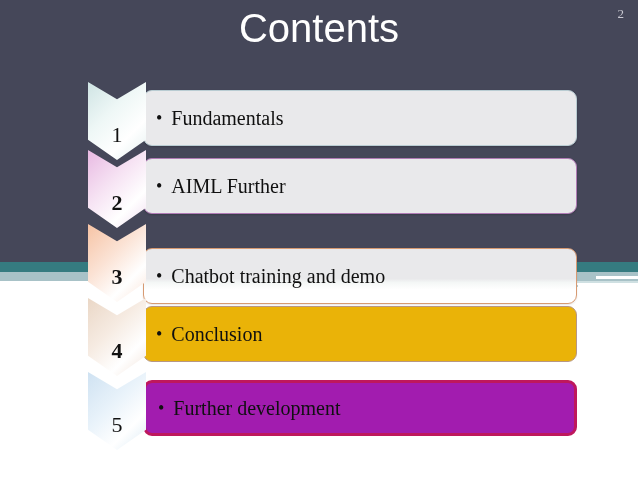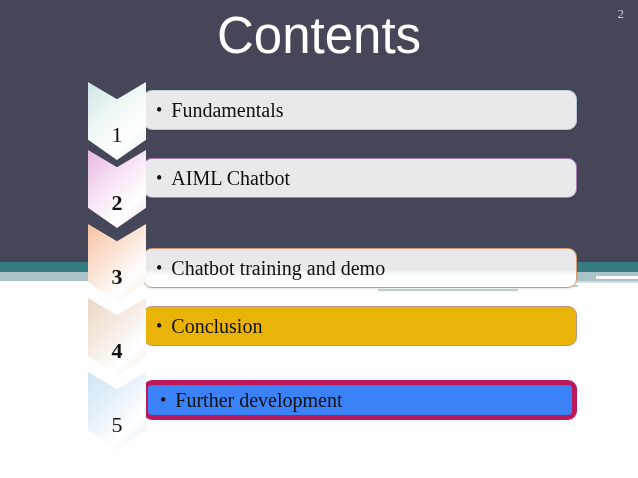--- a/index.html
+++ b/index.html
@@ -64,35 +64,35 @@
   }
 
   
   .title {
     position: absolute;
     left: 0; top: 6px;
     width: 638px;
     text-align: center;
     color: #ffffff;
     font-family: "Liberation Sans", sans-serif;
-    font-size: 51px;
+    font-size: 40px;
     font-weight: 400;
     letter-spacing: 0px;
   }
 
   
   .row {
     position: absolute;
     left: 0;
   }
   .bar {
     position: absolute;
     left: 143px;
     width: 434px;
-    height: 40px;
+    height: 56px;
     border-radius: 9px;
     box-sizing: border-box;
   }
   .bar-label {
     position: absolute;
     left: 12px;
     top: 50%;
     transform: translateY(-50%);
     font-size: 20px;
     color: #101010;
@@ -156,22 +156,22 @@
   .bar-3 {
     background: linear-gradient(to bottom, #e9e9eb 0%, #e9e9eb 55%, #f4f7f6 62%, #ffffff 75%, #ffffff 100%);
     border: 1px solid #d79a72;
     box-shadow: 0 1px 2px rgba(0,0,0,.10);
   }
   .bar-4 {
     background: #eab308;
     border: 1px solid #b79784;
   }
   .bar-5 {
-    background: #3b82f6;
-    border: 5px solid #be185d;
+    background: #a21caf;
+    border: 3px solid #be185d;
   }
 
   
   .chev-1 .chev-inner {
     background: linear-gradient(135deg, #cfe4e4 0%, #eef7f6 38%, #ffffff 70%, #e4f0f0 100%);
   }
   .chev-2 .chev-inner {
     background: linear-gradient(135deg, #e8b9e2 0%, #f6e2f3 40%, #ffffff 72%, #f0dcee 100%);
   }
   .chev-3 .chev-inner {
@@ -210,21 +210,21 @@
     <div class="chev chev-1">
       <div class="chev-inner"></div>
     </div>
     <div class="chev" style="left:88px;top:82px;clip-path:none;">
       <div class="chev-num">1</div>
     </div>
   </div>
 
   <div class="row" id="row2">
     <div class="bar bar-2">
-      <div class="bar-label"><span class="bullet">•</span><span>AIML Chatbot</span></div>
+      <div class="bar-label"><span class="bullet">•</span><span>AIML Further</span></div>
     </div>
     <div class="chev chev-2">
       <div class="chev-inner"></div>
     </div>
     <div class="chev" style="left:88px;top:150px;clip-path:none;">
       <div class="chev-num bold">2</div>
     </div>
   </div>
 
   <div class="row" id="row3">

